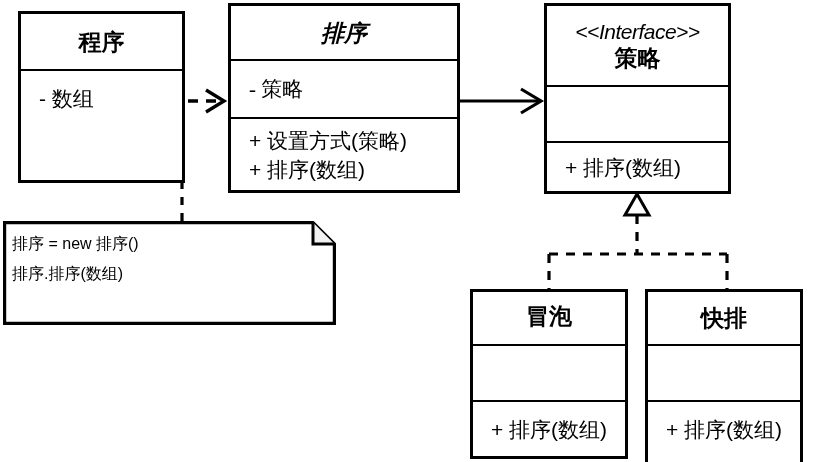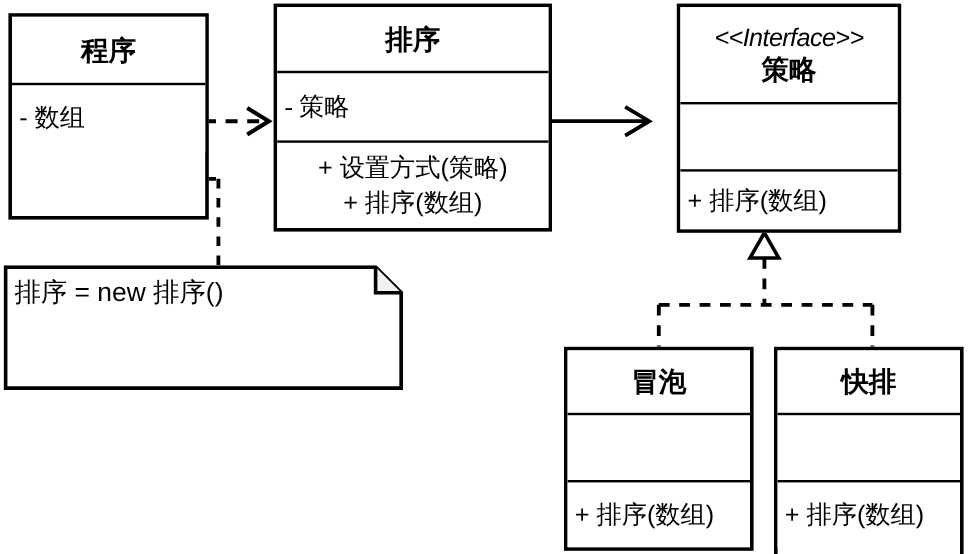--- a/index.html
+++ b/index.html
@@ -52,21 +52,21 @@
   }
   .class-name {
     font-weight: bold;
     font-size: 23px;
     line-height: 28px;
   }
   .compartment-members {
     display: flex;
     flex-direction: column;
     justify-content: center;
-    padding: 0 6px;
+    padding: 0 18px;
   }
   .member {
     font-size: 21px;
     line-height: 29px;
     white-space: nowrap;
   }
   .member.static {
     text-decoration: underline;
   }
   .compartment-empty {
@@ -87,21 +87,21 @@
   }
   .uml-note-text {
     position: absolute;
     left: 9px;
     top: 8px;
     right: 6px;
     display: flex;
     flex-direction: column;
   }
   .note-line {
-    font-size: 22px;
+    font-size: 16px;
     line-height: 30px;
     white-space: nowrap;
   }
 
   
   .connector-layer {
     position: absolute;
     left: 0;
     top: 0;
     width: 813px;
@@ -142,55 +142,55 @@
       <line x1="727" y1="254" x2="727" y2="289" stroke="#000000" stroke-width="3.2" stroke-dasharray="9,8"></line>
     </g>
 
     
     <g>
       <line x1="156" y1="149" x2="182" y2="149" stroke="#000000" stroke-width="3.2" stroke-dasharray="8,8"></line>
       <line x1="182" y1="149" x2="182" y2="221" stroke="#000000" stroke-width="3.2" stroke-dasharray="8,8"></line>
     </g>
   </svg>
 
-  <div class="uml-class" style="left:7px; top:11px; width:167px; height:172px;">
+  <div class="uml-class" style="left:18px; top:11px; width:167px; height:172px;">
     <div class="uml-compartment compartment-title" style="height:55px;">
       <div class="class-name">程序</div>
     </div>
     <div class="uml-compartment compartment-members" style="height:57px;">
       <div class="member">- 数组</div>
     </div>
   </div>
 
   <div class="uml-class" style="left:228px; top:3px; width:232px; height:190px;">
-    <div class="uml-compartment compartment-title" style="height:53px;">
+    <div class="uml-compartment compartment-title" style="height:53px;font-style:italic;">
       <div class="class-name">排序</div>
     </div>
     <div class="uml-compartment compartment-members" style="height:58px;font-family:Liberation Serif, serif;">
       <div class="member">- 策略</div>
     </div>
-    <div class="uml-compartment compartment-members" style="height:73px;text-align:center;">
+    <div class="uml-compartment compartment-members" style="height:73px;">
       <div class="member">+ 设置方式(策略)</div>
       <div class="member">+ 排序(数组)</div>
     </div>
   </div>
 
-  <div class="uml-class" style="left:544px; top:3px; width:187px; height:191px;margin-left:20px;">
+  <div class="uml-class" style="left:544px; top:3px; width:187px; height:191px;">
     <div class="uml-compartment compartment-title" style="height:79px;">
       <div class="class-stereotype">&lt;&lt;Interface&gt;&gt;</div>
       <div class="class-name">策略</div>
     </div>
     <div class="uml-compartment compartment-empty" style="height:56px;"></div>
     <div class="uml-compartment compartment-members" style="height:50px;">
       <div class="member">+ 排序(数组)</div>
     </div>
   </div>
 
   <div class="uml-class" style="left:470px; top:289px; width:158px; height:170px;">
-    <div class="uml-compartment compartment-title" style="height:52px;">
+    <div class="uml-compartment compartment-title" style="height:52px;font-family:Liberation Mono, monospace;">
       <div class="class-name">冒泡</div>
     </div>
     <div class="uml-compartment compartment-empty" style="height:56px;"></div>
     <div class="uml-compartment compartment-members" style="height:56px;">
       <div class="member">+ 排序(数组)</div>
     </div>
   </div>
 
   <div class="uml-class" style="left:645px; top:289px; width:158px; height:196px;">
     <div class="uml-compartment compartment-title" style="height:52px;">
@@ -202,16 +202,17 @@
     </div>
   </div>
 
   <div class="uml-note" style="left:3px; top:221px; width:333px; height:104px;">
     <svg class="uml-note-shape" viewBox="0 0 333 104" preserveAspectRatio="none" xmlns="http://www.w3.org/2000/svg">
       <path d="M 1.6 1.6 L 310 1.6 L 331.4 23 L 331.4 102.4 L 1.6 102.4 Z" fill="#ffffff" stroke="#000000" stroke-width="3.2" stroke-linejoin="miter"></path>
       <path d="M 310 1.6 L 310 23 L 331.4 23" fill="#f2f2f2" stroke="#000000" stroke-width="3" stroke-linejoin="miter"></path>
     </svg>
     <div class="uml-note-text">
       <div class="note-line">排序 = new 排序()</div>
+      <div class="note-line">排序.排序(数组)</div>
     </div>
   </div>
 
 </div>
 
 </body></html>

